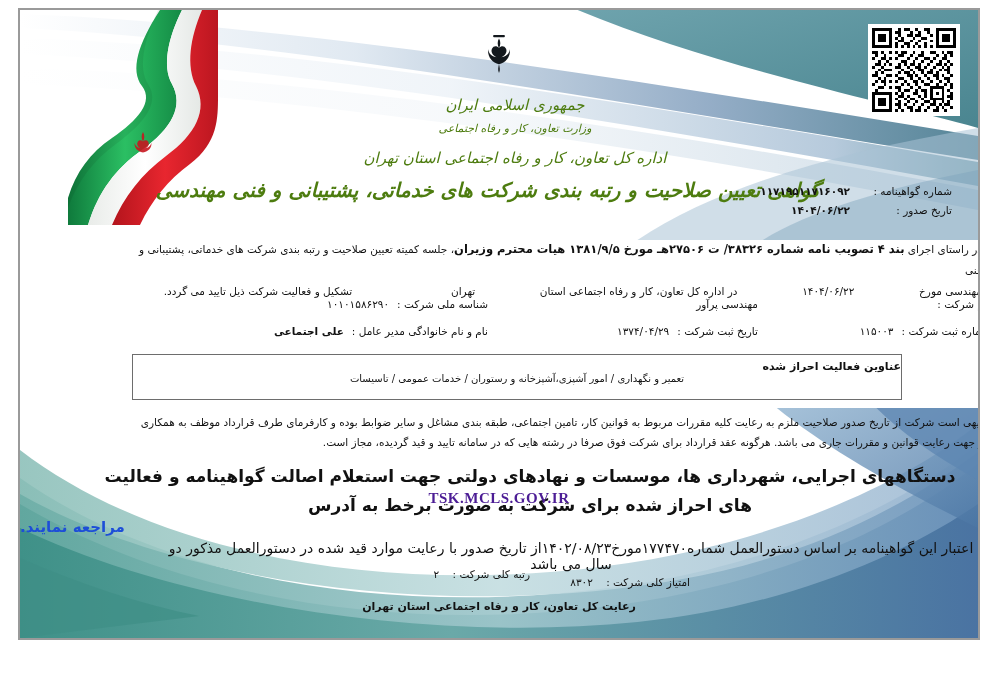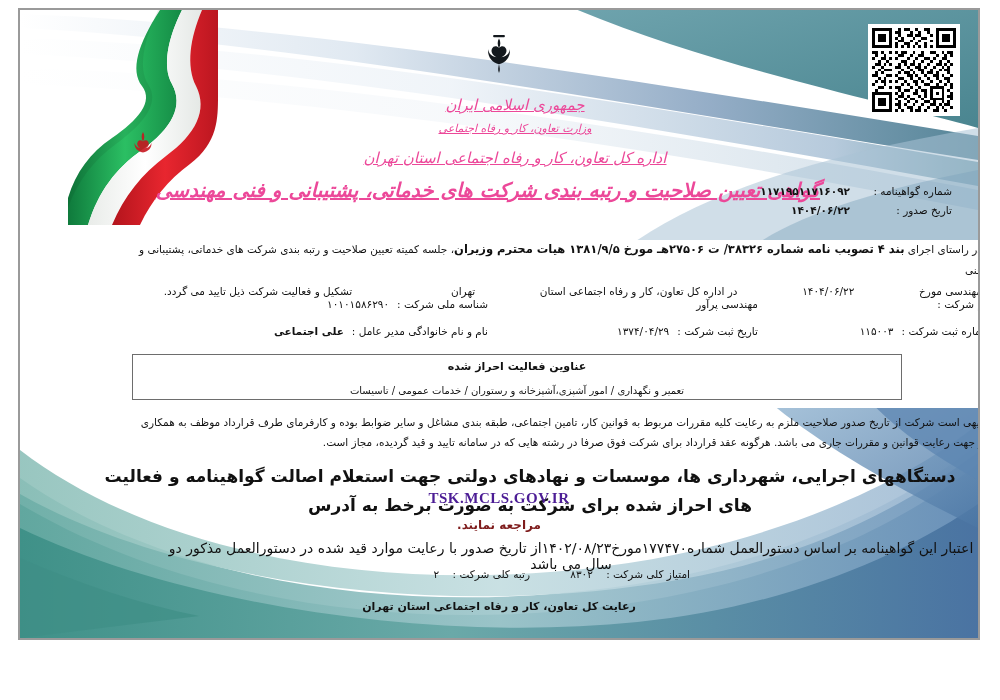--- a/index.html
+++ b/index.html
@@ -61,24 +61,23 @@
 
   
   .content{position:absolute;left:0;top:0;width:100%;height:100%;z-index:8;}
 
   
   .calli{
     position:absolute;
     text-align:center;
     font-family:"DejaVu Serif","Liberation Serif",serif;
     font-style:italic;
-    color:#ec4899;
+    color:#4d7c0f;
     white-space:nowrap;
     direction:rtl;
-    text-decoration:underline;
   }
   .calli-1{left:330px;top:86px;width:330px;font-size:15px;}
   .calli-2{left:310px;top:112px;width:370px;font-size:11px;}
   .calli-3{left:280px;top:139px;width:430px;font-size:15px;}
   .calli-title{
     left:200px;top:168px;width:600px;font-size:20px;font-weight:bold;
     letter-spacing:0.5px;
   }
 
   
@@ -118,54 +117,54 @@
   .c-a{width:232px;}
   .c-b{width:270px;}
   .c-c{width:auto;}
 
   
   .actbox{
     position:absolute;left:112px;top:344px;width:770px;height:46px;
     border:1px solid #6d6d6d;background:#ffffff;
     box-sizing:border-box;text-align:center;direction:rtl;
   }
-  .actbox .t{font-size:11px;font-weight:bold;color:#111;margin-top:5px;}
-  .actbox .s{font-size:10px;color:#111;margin-top:12px;}
+  .actbox .t{font-size:11px;font-weight:bold;color:#111;margin-top:5px;text-align:right;}
+  .actbox .s{font-size:10px;color:#111;margin-top:0;}
 
   
   .notice{left:118px;top:402px;width:850px;text-align:justify;}
   .notice .l2{display:block;}
 
   
   .callout{
     position:absolute;left:70px;top:452px;width:880px;
     direction:rtl;text-align:center;
     font-size:17px;font-weight:bold;color:#111;line-height:1.7;
   }
   .url{
     position:absolute;left:0;top:480px;width:100%;
     text-align:center;font-family:"Liberation Serif","DejaVu Serif",serif;
     font-size:15px;font-weight:bold;color:#4c1d95;letter-spacing:0.5px;
     direction:ltr;
   }
   .refer{
     position:absolute;left:0;top:508px;width:100%;
-    text-align:center;font-size:12px;font-weight:bold;color:#7f1d1d;direction:rtl;
+    text-align:left;font-size:15px;font-weight:bold;color:#1d4ed8;direction:rtl;
   }
   .validity{
     position:absolute;left:140px;top:530px;width:822px;
     direction:rtl;text-align:center;font-size:14px;color:#111;
   }
 
   
   .scorerow{
     position:absolute;left:200px;top:558px;width:640px;
     direction:rtl;display:flex;font-size:10.5px;color:#111;white-space:nowrap;
   }
-  .scorerow .s1{width:330px;text-align:right;padding-right:170px;box-sizing:border-box;}
+  .scorerow .s1{width:330px;text-align:right;padding-right:170px;box-sizing:border-box;margin-top:8px;}
   .scorerow .s2{width:auto;}
 
   .signature{
     position:absolute;left:0;top:590px;width:100%;
     text-align:center;direction:rtl;
     font-size:11px;font-weight:bold;color:#111;
   }
   .signature span{letter-spacing:0.2px;}
 </style>
 </head>

